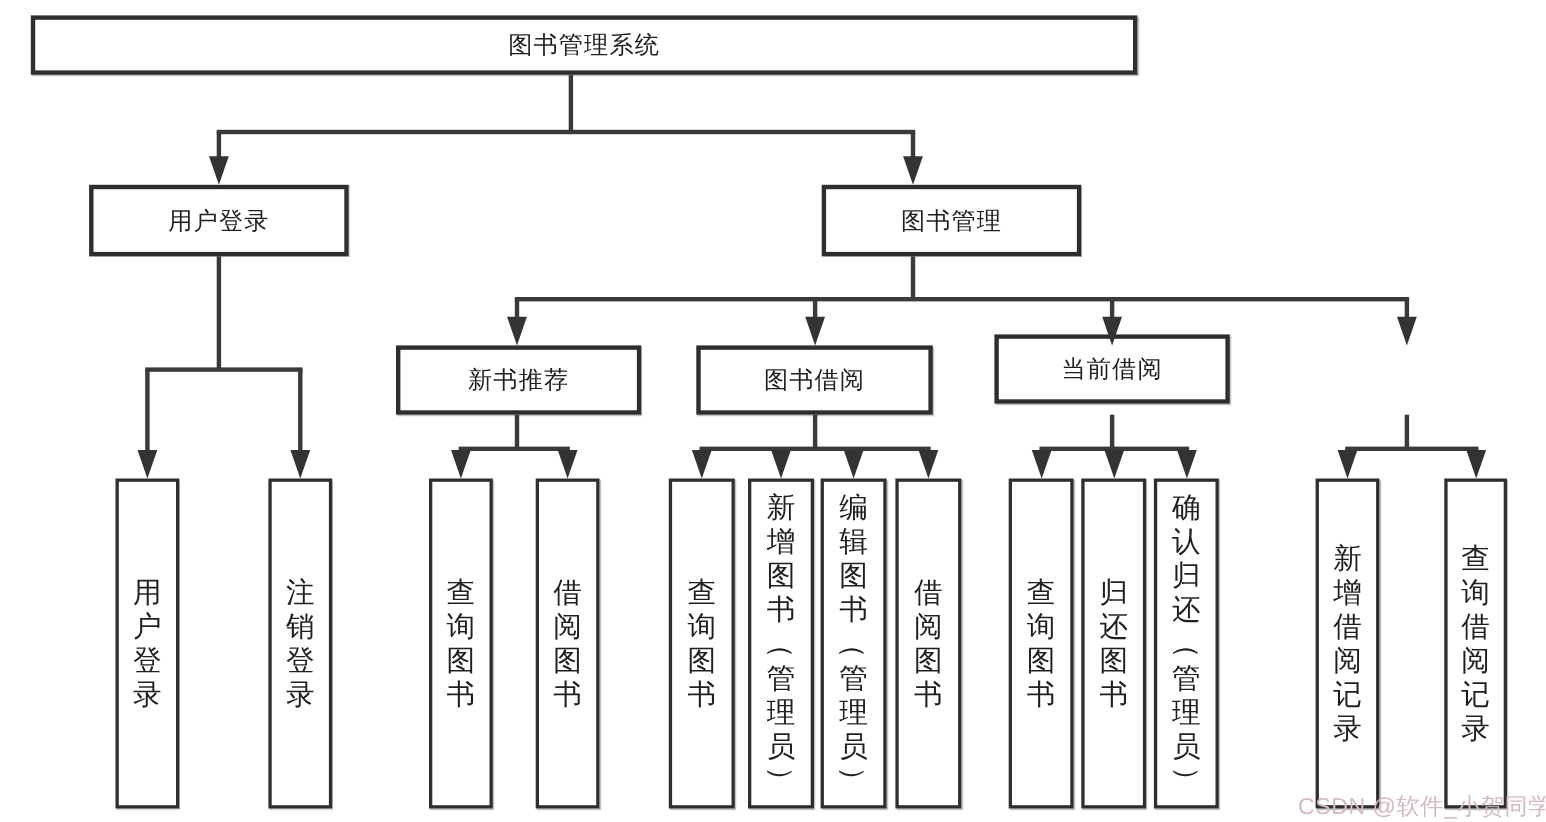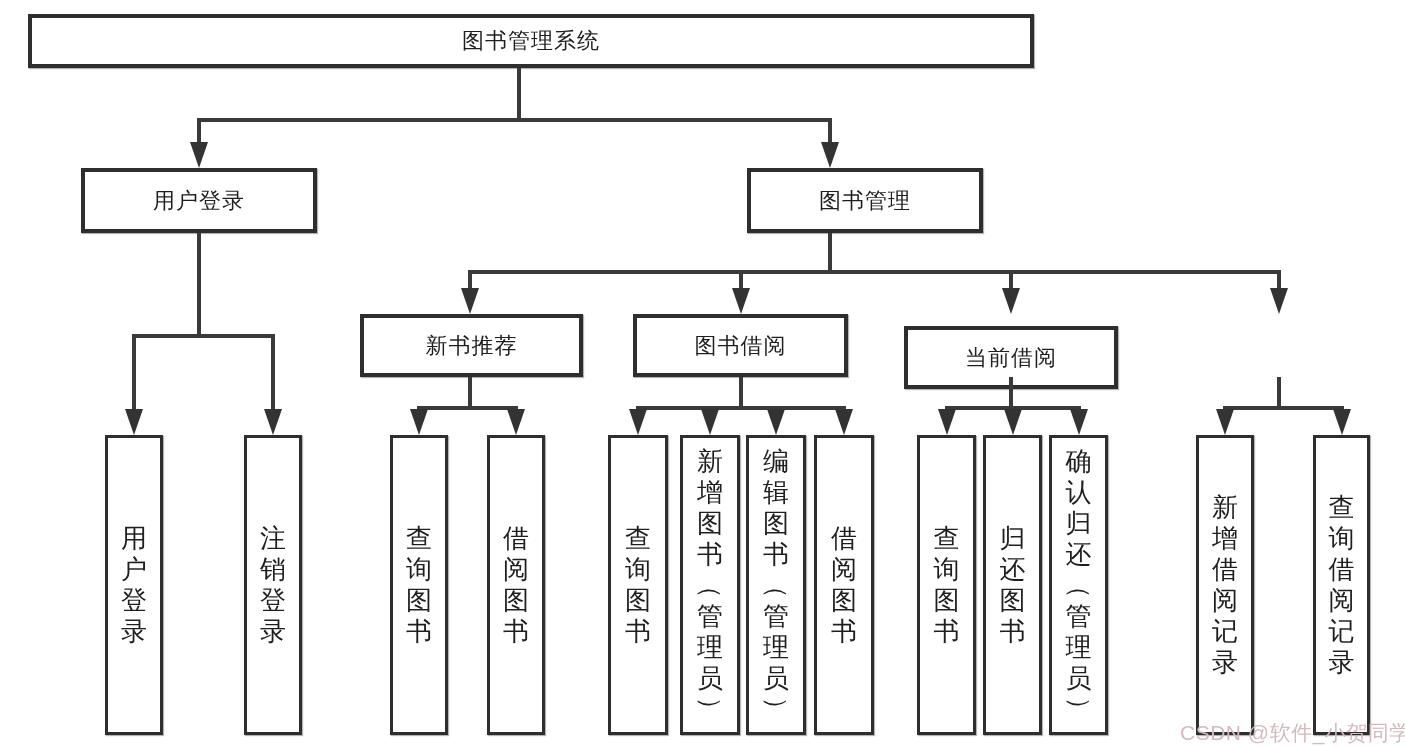--- a/index.html
+++ b/index.html
@@ -87,21 +87,21 @@
     </div>
     <div class="node" style="left: 712px; top: 168px; width: 236px; height: 65px; border-color: rgb(46, 46, 46); margin-left: 35px;">
       <span class="h-label" style="color: rgb(31, 31, 31);">图书管理</span>
     </div>
     <div class="node" style="left: 360px; top: 314px; width: 223px; height: 63px; border-color: rgb(46, 46, 46);">
       <span class="h-label" style="color: rgb(31, 31, 31);">新书推荐</span>
     </div>
     <div class="node" style="left: 633px; top: 314px; width: 215px; height: 63px; border-color: rgb(46, 46, 46);">
       <span class="h-label" style="color: rgb(31, 31, 31);">图书借阅</span>
     </div>
-    <div class="node" style="left: 904px; top: 326px; width: 214px; height: 63px; border-color: rgb(46, 46, 46);">
+    <div class="node" style="left: 904px; top: 304px; width: 214px; height: 63px; border-color: rgb(46, 46, 46);">
       <span class="h-label" style="color: rgb(31, 31, 31);">当前借阅</span>
     </div>
     <div class="node leaf" style="left: 105px; top: 435px; width: 58px; height: 300px; border-color: rgb(46, 46, 46);">
       <span class="v-label" style="color: rgb(31, 31, 31);">
         <span class="ch">用</span>
         <span class="ch">户</span>
         <span class="ch">登</span>
         <span class="ch">录</span>
       </span>
     </div>

